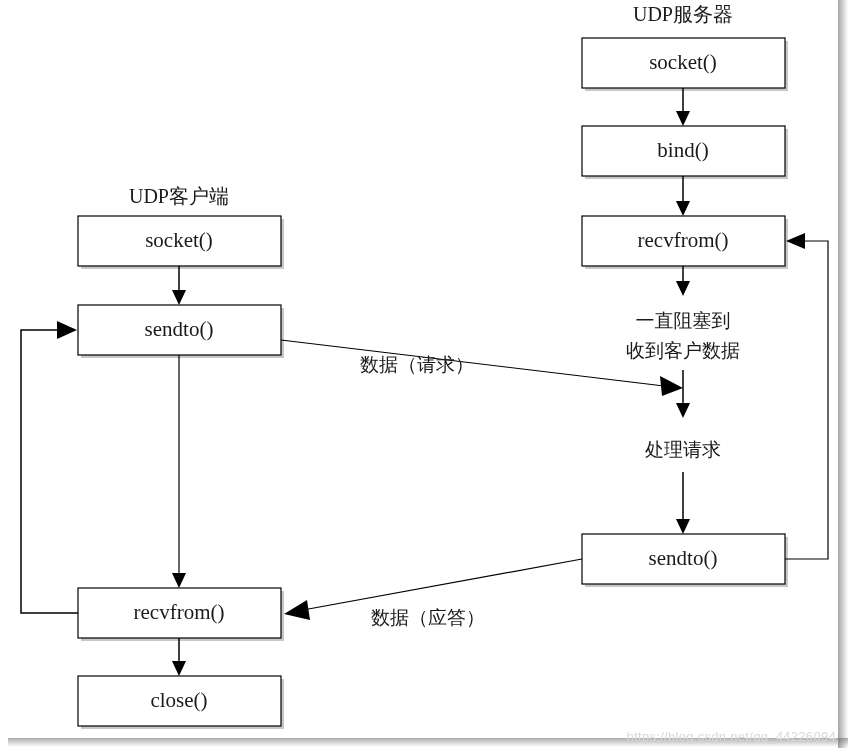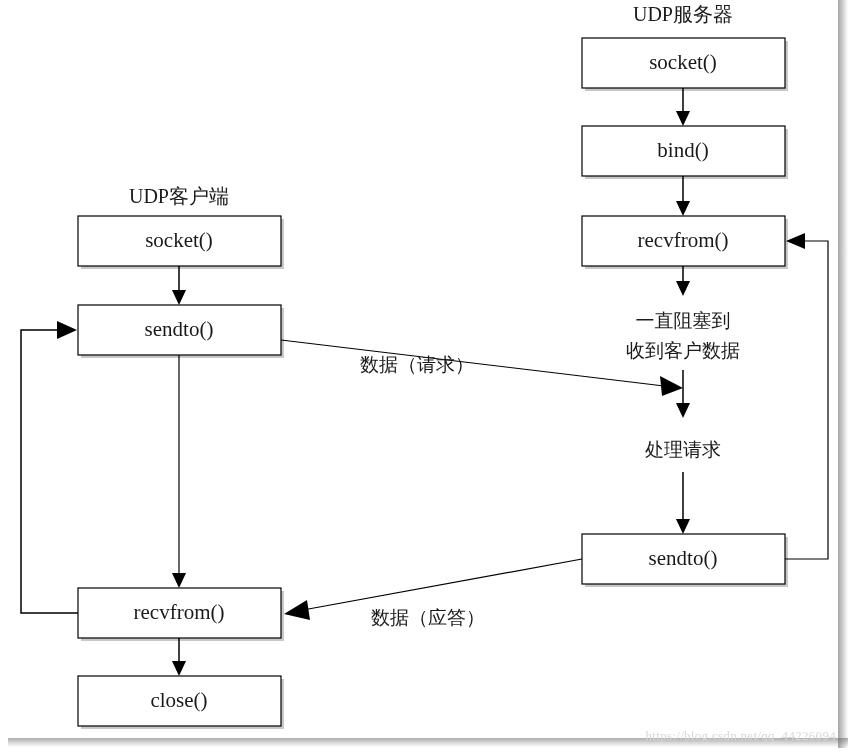--- a/index.html
+++ b/index.html
@@ -70,21 +70,21 @@
     stroke-width: 1.2;
     fill: none;
   }
   .arrow-head {
     fill: #000000;
   }
   .watermark {
     position: absolute;
     right: 28px;
     bottom: 12px;
-    font-family: Liberation Serif, serif;
+    font-family: Liberation Sans, sans-serif;
     font-size: 13px;
     color: #d8d8d8;
     letter-spacing: 0.3px;
     white-space: nowrap;
     user-select: none;
   }
   .edge-shadow-right {
     position: absolute;
     top: 0;
     left: 838px;

